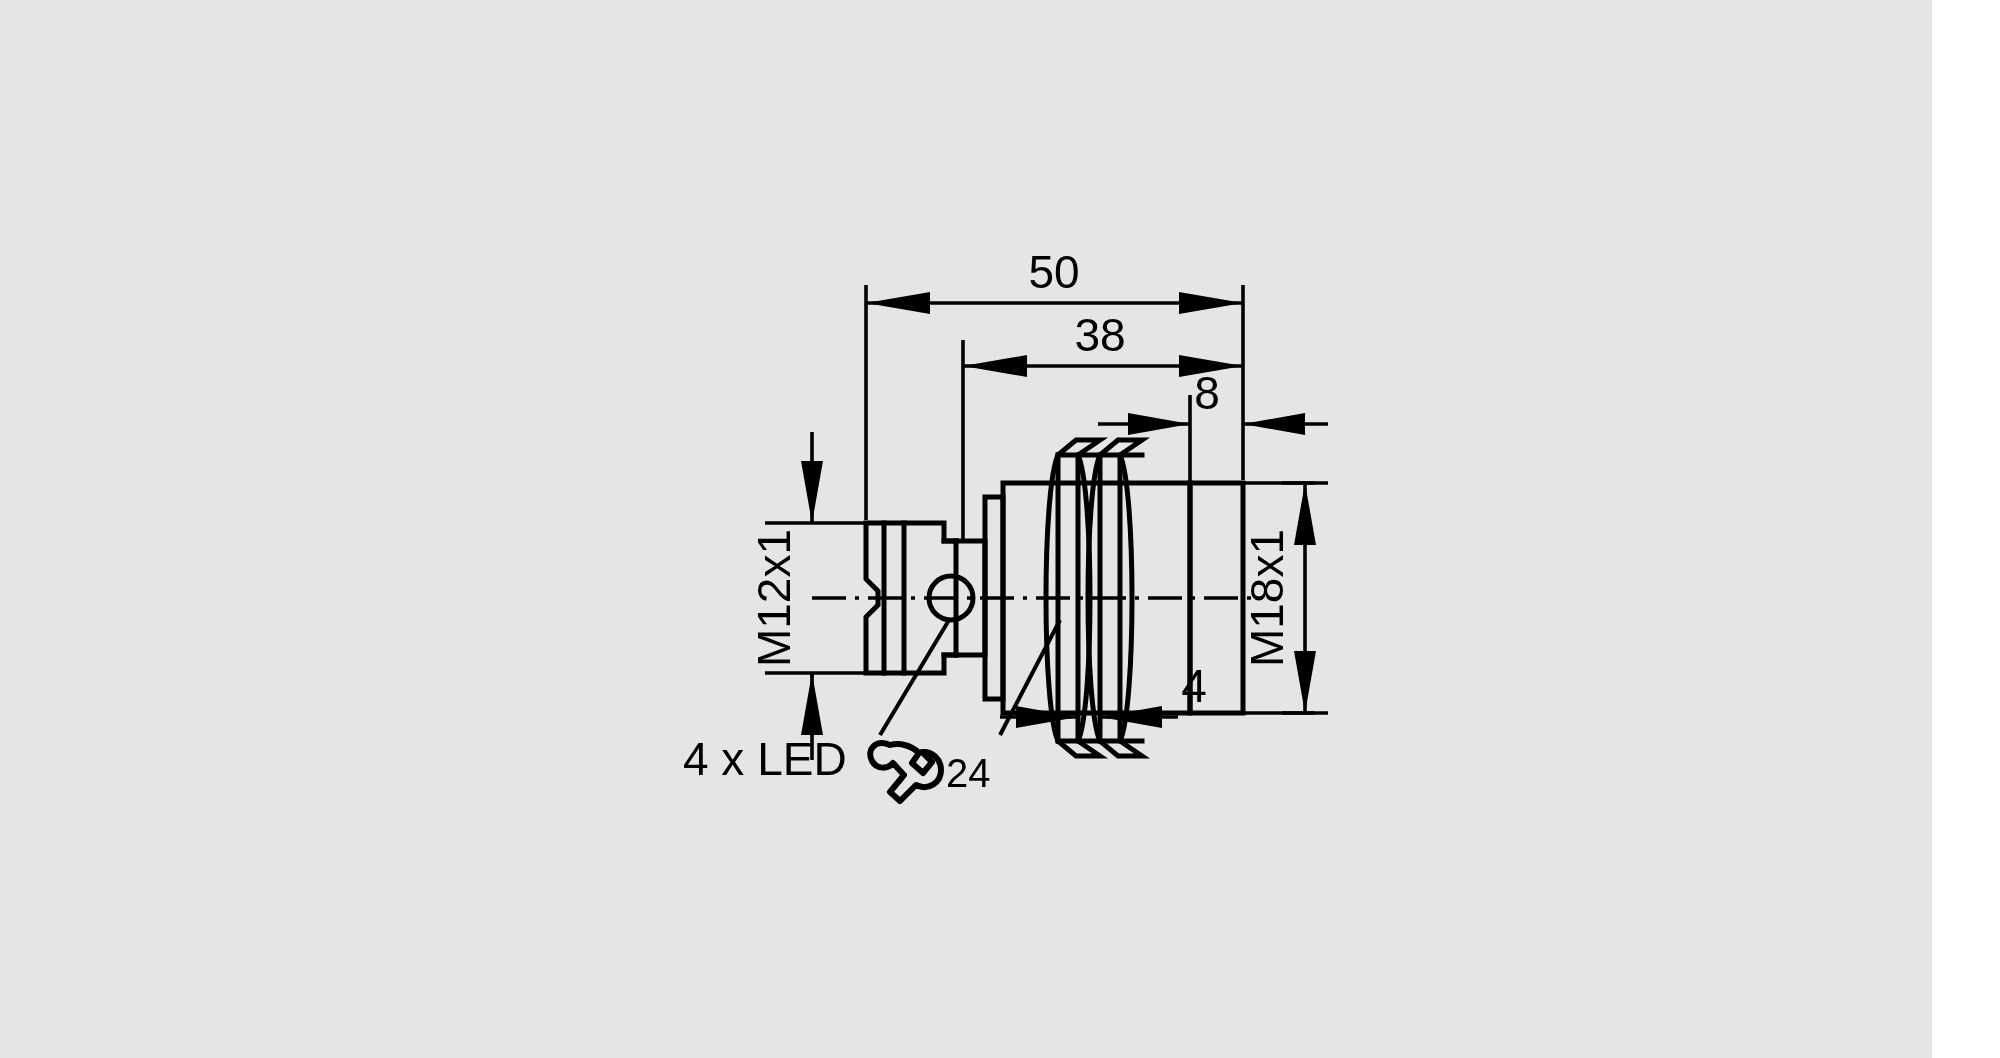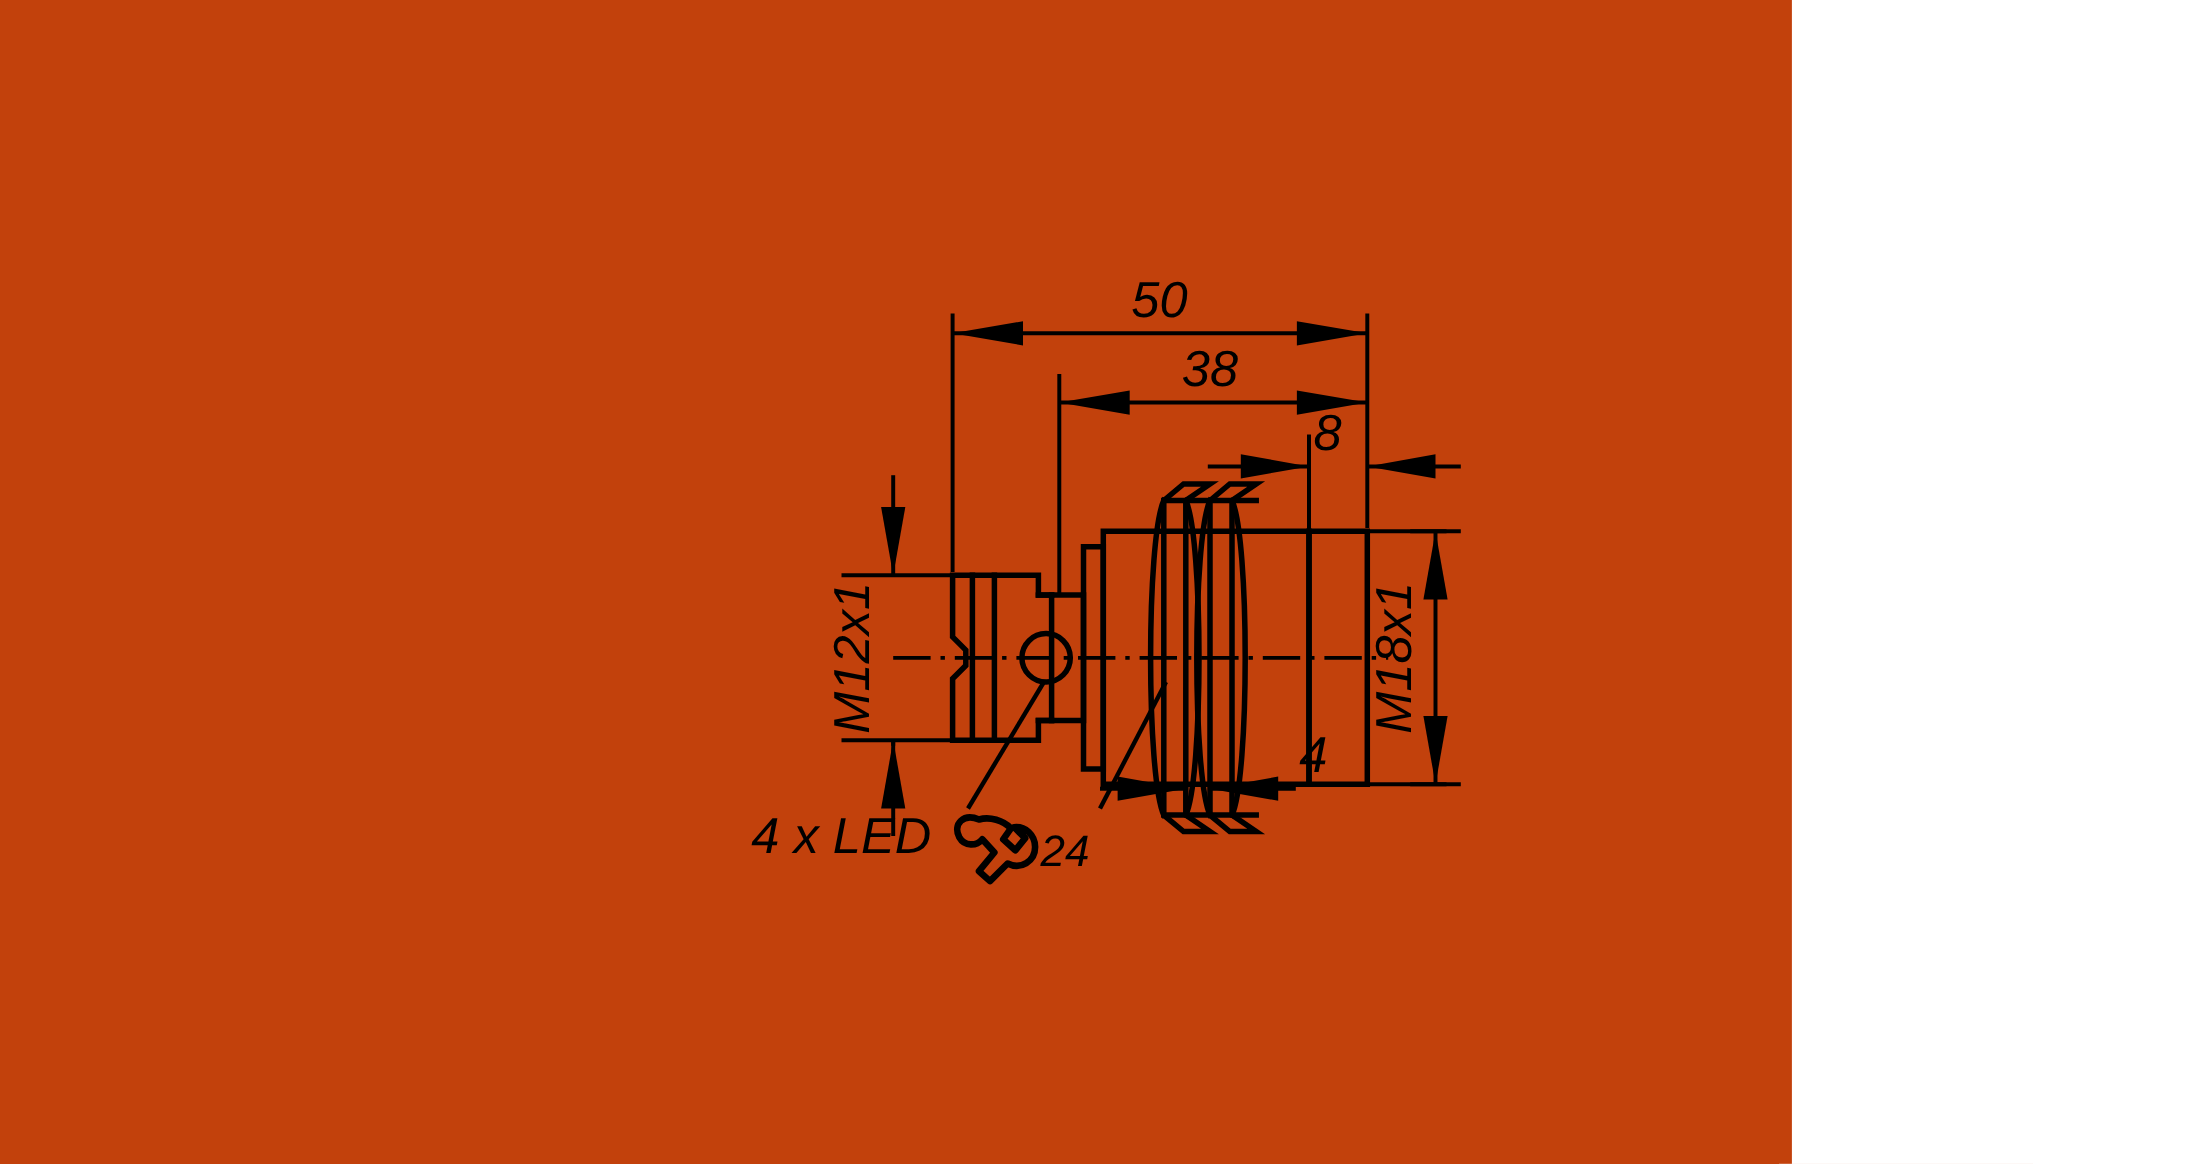--- a/index.html
+++ b/index.html
@@ -12,24 +12,23 @@
     width: 2000px;
     height: 1058px;
     font-family: "Liberation Sans", sans-serif;
     overflow: hidden;
     position: relative;
   }
   #drawing-root {
     position: absolute;
     left: 0;
     top: 0;
-    width: 1629px;
+    width: 1932px;
     height: 1058px;
-    background: #c2410c;
-    font-style: italic;
+    background: #e5e5e5;
   }
   svg.draw {
     display: block;
     width: 2000px;
     height: 1058px;
   }
   .dimtext-lg {
     font-family: "Liberation Sans", sans-serif;
     font-size: 46px;
     fill: #000000;

